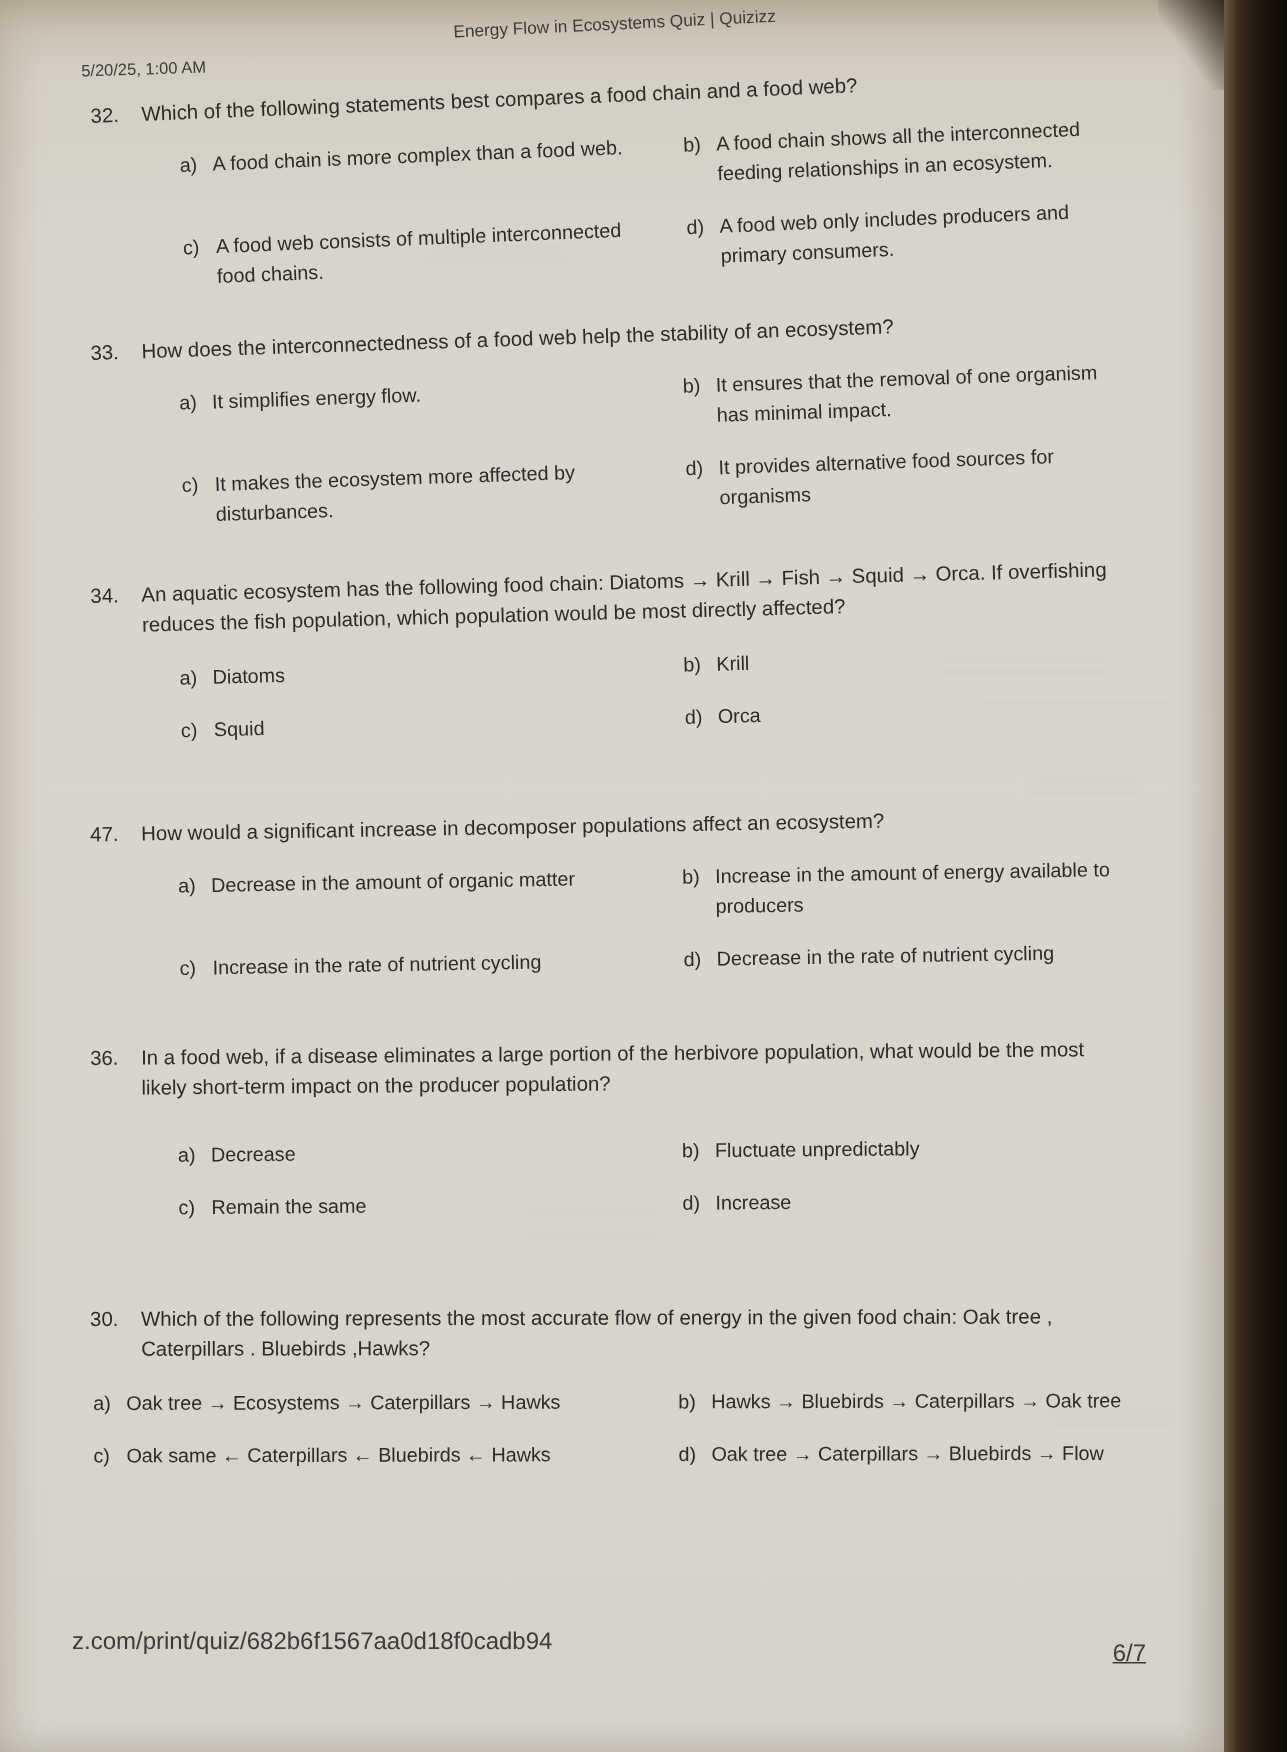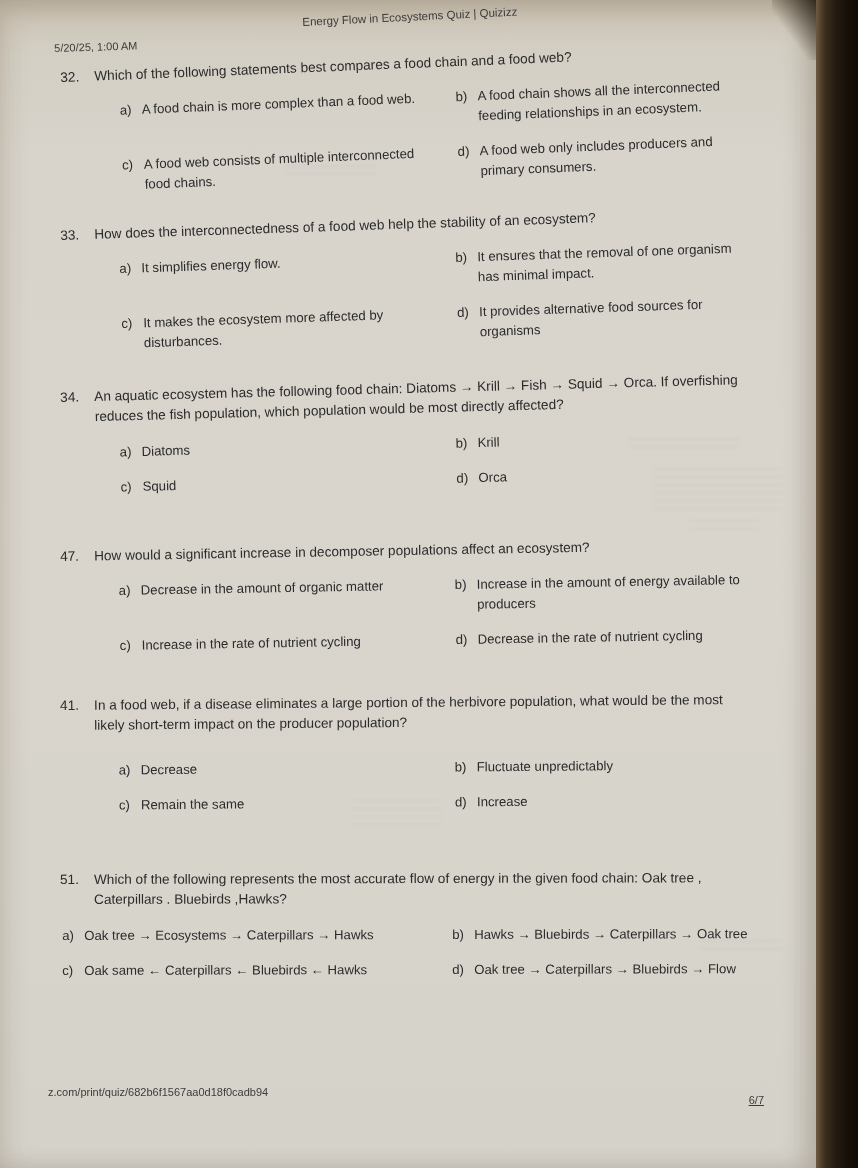--- a/index.html
+++ b/index.html
@@ -78,21 +78,21 @@
   .question:nth-child(5) .options{ margin-top:24px; }
   .question:nth-child(6) .options{ padding-left:2px; grid-template-columns:366px 1fr; }
   .option{ display:flex; }
   .opt-label{ flex:0 0 22px; }
   .opt-text{ flex:1; }
 
   
   .page-footer{
     position:absolute; left:48px; right:52px; top:1086px;
     display:flex; justify-content:space-between;
-    font-size:11px; color:var(--ink_light);
+    font-size:16px; color:var(--ink_light);
   }
   .page-number{ transform:translateY(8px);text-decoration:underline; }
 
   
   .artifact{
     position:absolute; pointer-events:none;
     background:repeating-linear-gradient(180deg,
       rgba(95,95,105,0.35) 0 2px, rgba(95,95,105,0) 2px 8px);
     filter:blur(1.6px); opacity:0.14; border-radius:2px;
   }
@@ -223,21 +223,21 @@
 
   <div class="option">
     <span class="opt-label">d)</span>
     <span class="opt-text">Decrease in the rate of nutrient cycling</span>
   </div>
 </div>
   </div>
 
   <div class="question">
     <div class="q-head">
-      <span class="q-num">41.</span>
+      <span class="q-num">36.</span>
       <span class="q-text">In a food web, if a disease eliminates a large portion of the herbivore population, what would be the most likely short-term impact on the producer population?</span>
     </div>
     <div class="options">
   <div class="option">
     <span class="opt-label">a)</span>
     <span class="opt-text">Decrease</span>
   </div>
 
   <div class="option">
     <span class="opt-label">b)</span>
@@ -251,21 +251,21 @@
 
   <div class="option">
     <span class="opt-label">d)</span>
     <span class="opt-text">Increase</span>
   </div>
 </div>
   </div>
 
   <div class="question">
     <div class="q-head">
-      <span class="q-num">51.</span>
+      <span class="q-num">30.</span>
       <span class="q-text">Which of the following represents the most accurate flow of energy in the given food chain: Oak tree , Caterpillars . Bluebirds ,Hawks?</span>
     </div>
     <div class="options">
   <div class="option">
     <span class="opt-label">a)</span>
     <span class="opt-text">Oak tree → Ecosystems → Caterpillars → Hawks</span>
   </div>
 
   <div class="option">
     <span class="opt-label">b)</span>

